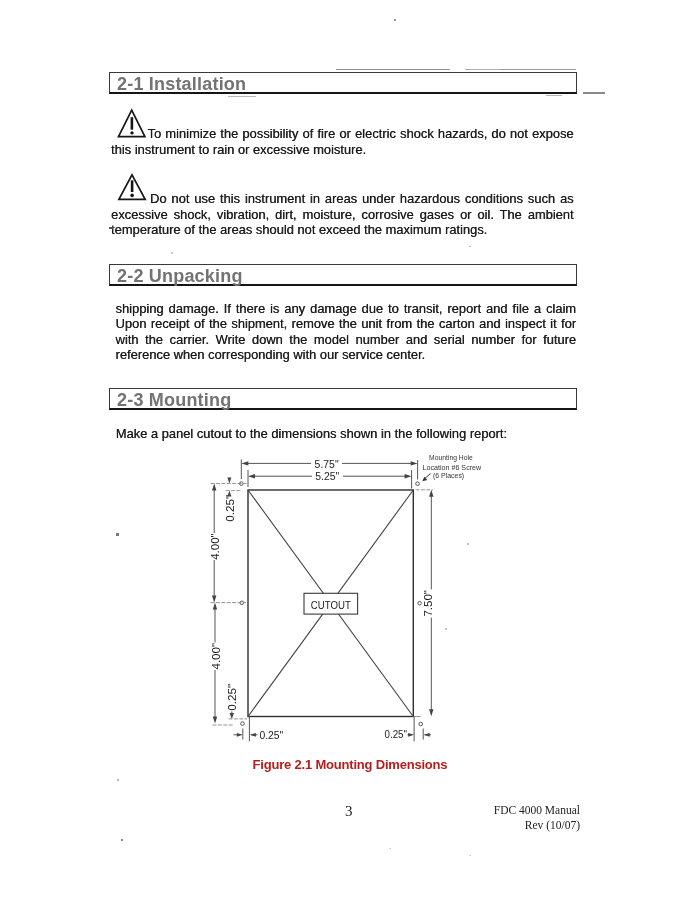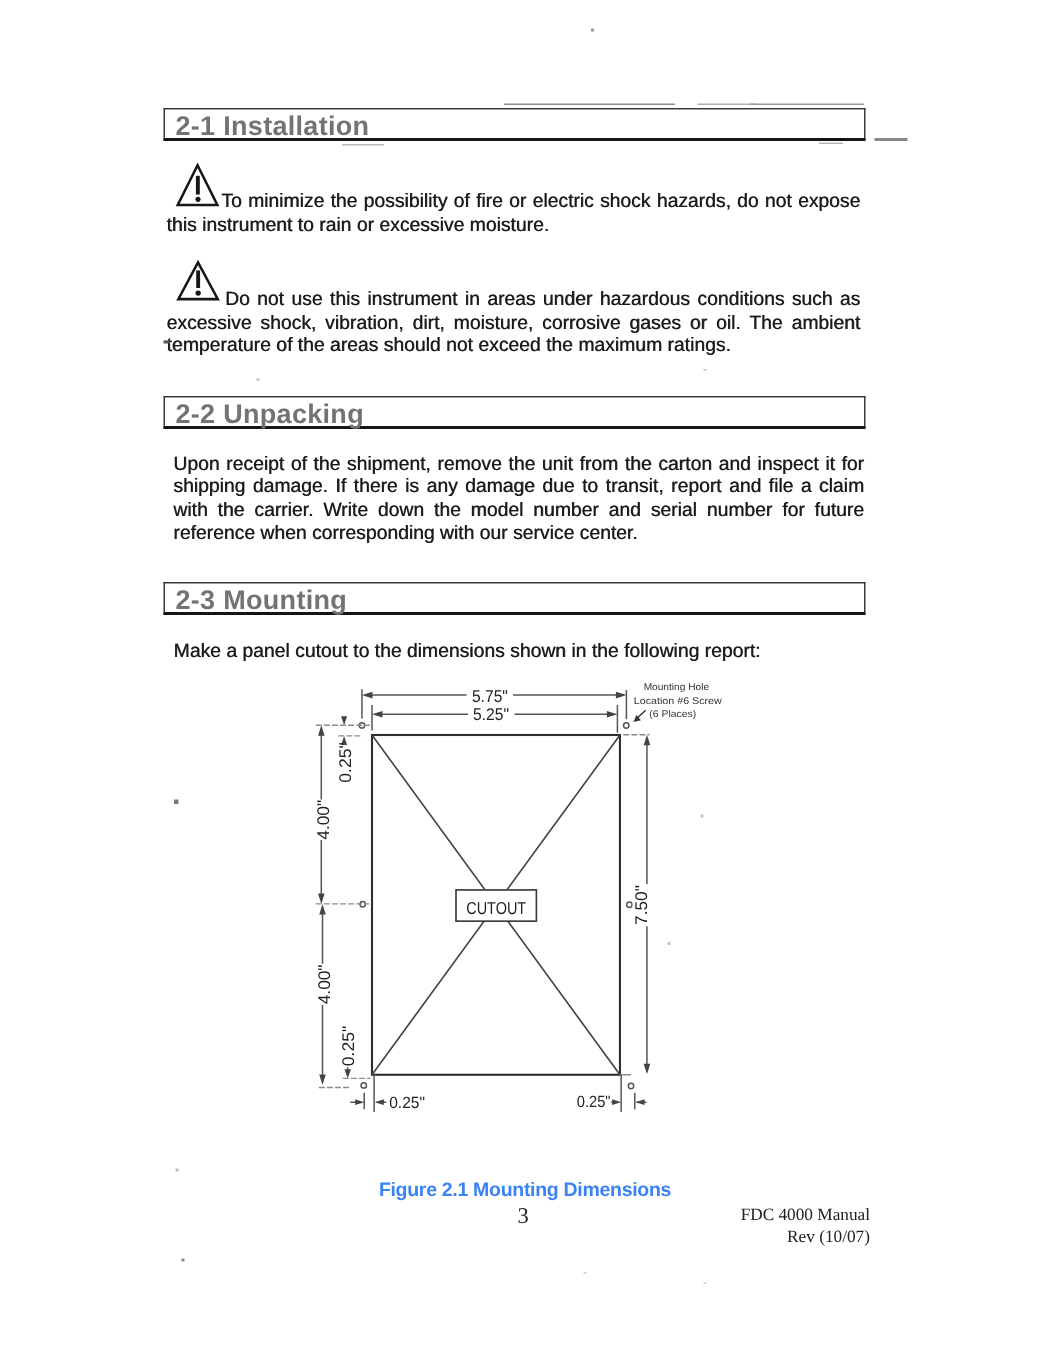--- a/index.html
+++ b/index.html
@@ -40,22 +40,22 @@
   <div class="just" style="text-indent:39px;">Do not use this instrument in areas under hazardous conditions such as</div>
   <div class="just">excessive shock, vibration, dirt, moisture, corrosive gases or oil. The ambient</div>
   <div>temperature of the areas should not exceed the maximum ratings.</div>
 </div>
 
 <div class="hdr" style="top:263.8px;">
   <span style="top:2.1px;">2-2 Unpacking</span>
 </div>
 
 <div class="line" style="left:115.5px;top:300.5px;width:460.5px;line-height:15.5px;">
+  <div class="just">shipping damage. If there is any damage due to transit, report and file a claim</div>
   <div class="just">Upon receipt of the shipment, remove the unit from the carton and inspect it for</div>
-  <div class="just">shipping damage. If there is any damage due to transit, report and file a claim</div>
   <div class="just">with the carrier. Write down the model number and serial number for future</div>
   <div>reference when corresponding with our service center.</div>
 </div>
 
 <div class="hdr" style="top:388.3px;">
   <span style="top:2.1px;">2-3 Mounting</span>
 </div>
 
 <div class="line" style="left:115.7px;top:425.6px;width:470px;">Make a panel cutout to the dimensions shown in the following report:</div>
 
@@ -180,21 +180,21 @@
     <path d="M407.5 734.8 H409.5"></path>
     <path d="M424.5 734.8 H431"></path>
   </g>
   <g fill="#444" stroke="none">
     <path d="M414.1 734.8 l-6 -1.9 v3.8 Z"></path>
     <path d="M423.7 734.8 l6 -1.9 v3.8 Z"></path>
   </g>
   <text x="384.5" y="738.2" font-size="10.8" textLength="22.5" lengthAdjust="spacingAndGlyphs" fill="#222">0.25"</text>
 </svg>
 
-<div class="abs" style="left:200px;top:756.9px;width:300px;text-align:center;font-weight:bold;font-size:13px;line-height:15px;letter-spacing:-0.2px;color:#3b82f6;margin-top:28px;">Figure 2.1 Mounting Dimensions</div>
+<div class="abs" style="left:200px;top:756.9px;width:300px;text-align:center;font-weight:bold;font-size:13px;line-height:15px;letter-spacing:-0.2px;color:#b91c1c;">Figure 2.1 Mounting Dimensions</div>
 
 <div class="abs" style="left:345px;top:803.9px;font-family:'Liberation Serif',serif;font-size:15px;line-height:15px;color:#222;">3</div>
 
 <div class="abs" style="left:440px;top:803.4px;width:140px;text-align:right;font-family:'Liberation Serif',serif;font-size:11.5px;line-height:14.2px;color:#222;">FDC 4000 Manual<br>Rev (10/07)</div>
 
 <div class="art" style="left:467px;top:543px;width:2px;height:2px;background:#c0c0c0;"></div>
 <div class="art" style="left:445px;top:628px;width:2px;height:1.5px;background:#c6c6c6;"></div>
 <div class="art" style="left:336px;top:69px;width:114px;height:1.2px;background:#8f8f8f;"></div>
 <div class="art" style="left:465px;top:68.6px;width:40px;height:1px;background:#b0b0b0;"></div>
 <div class="art" style="left:500px;top:68.8px;width:76px;height:1.1px;background:#999;"></div>

